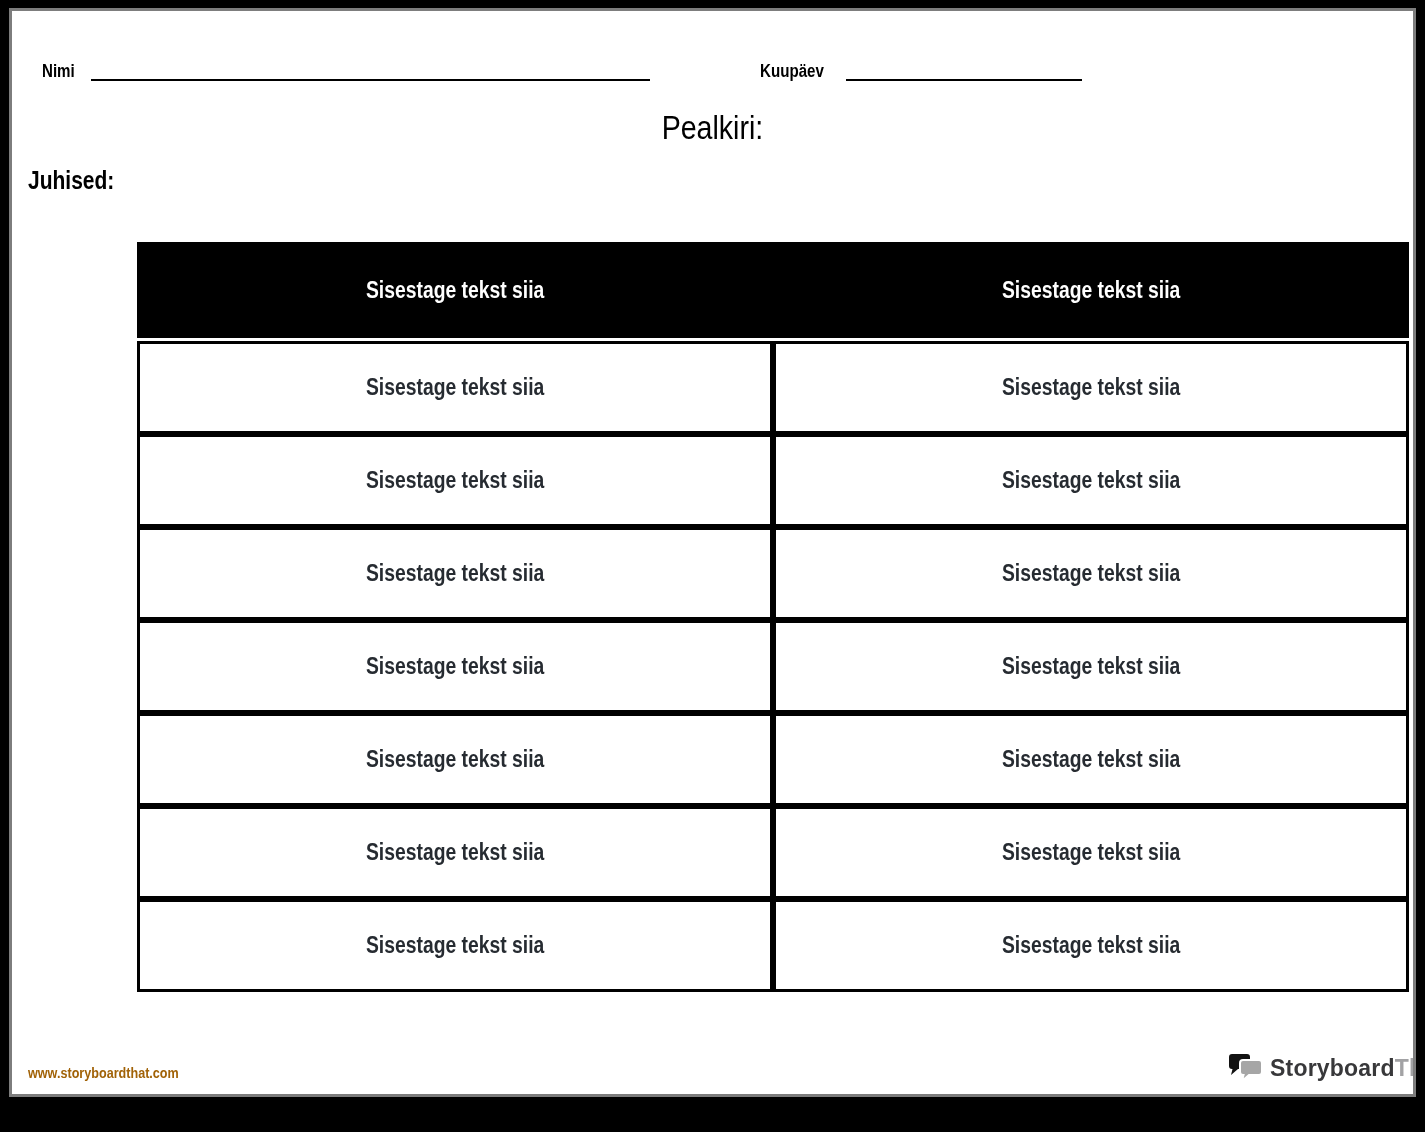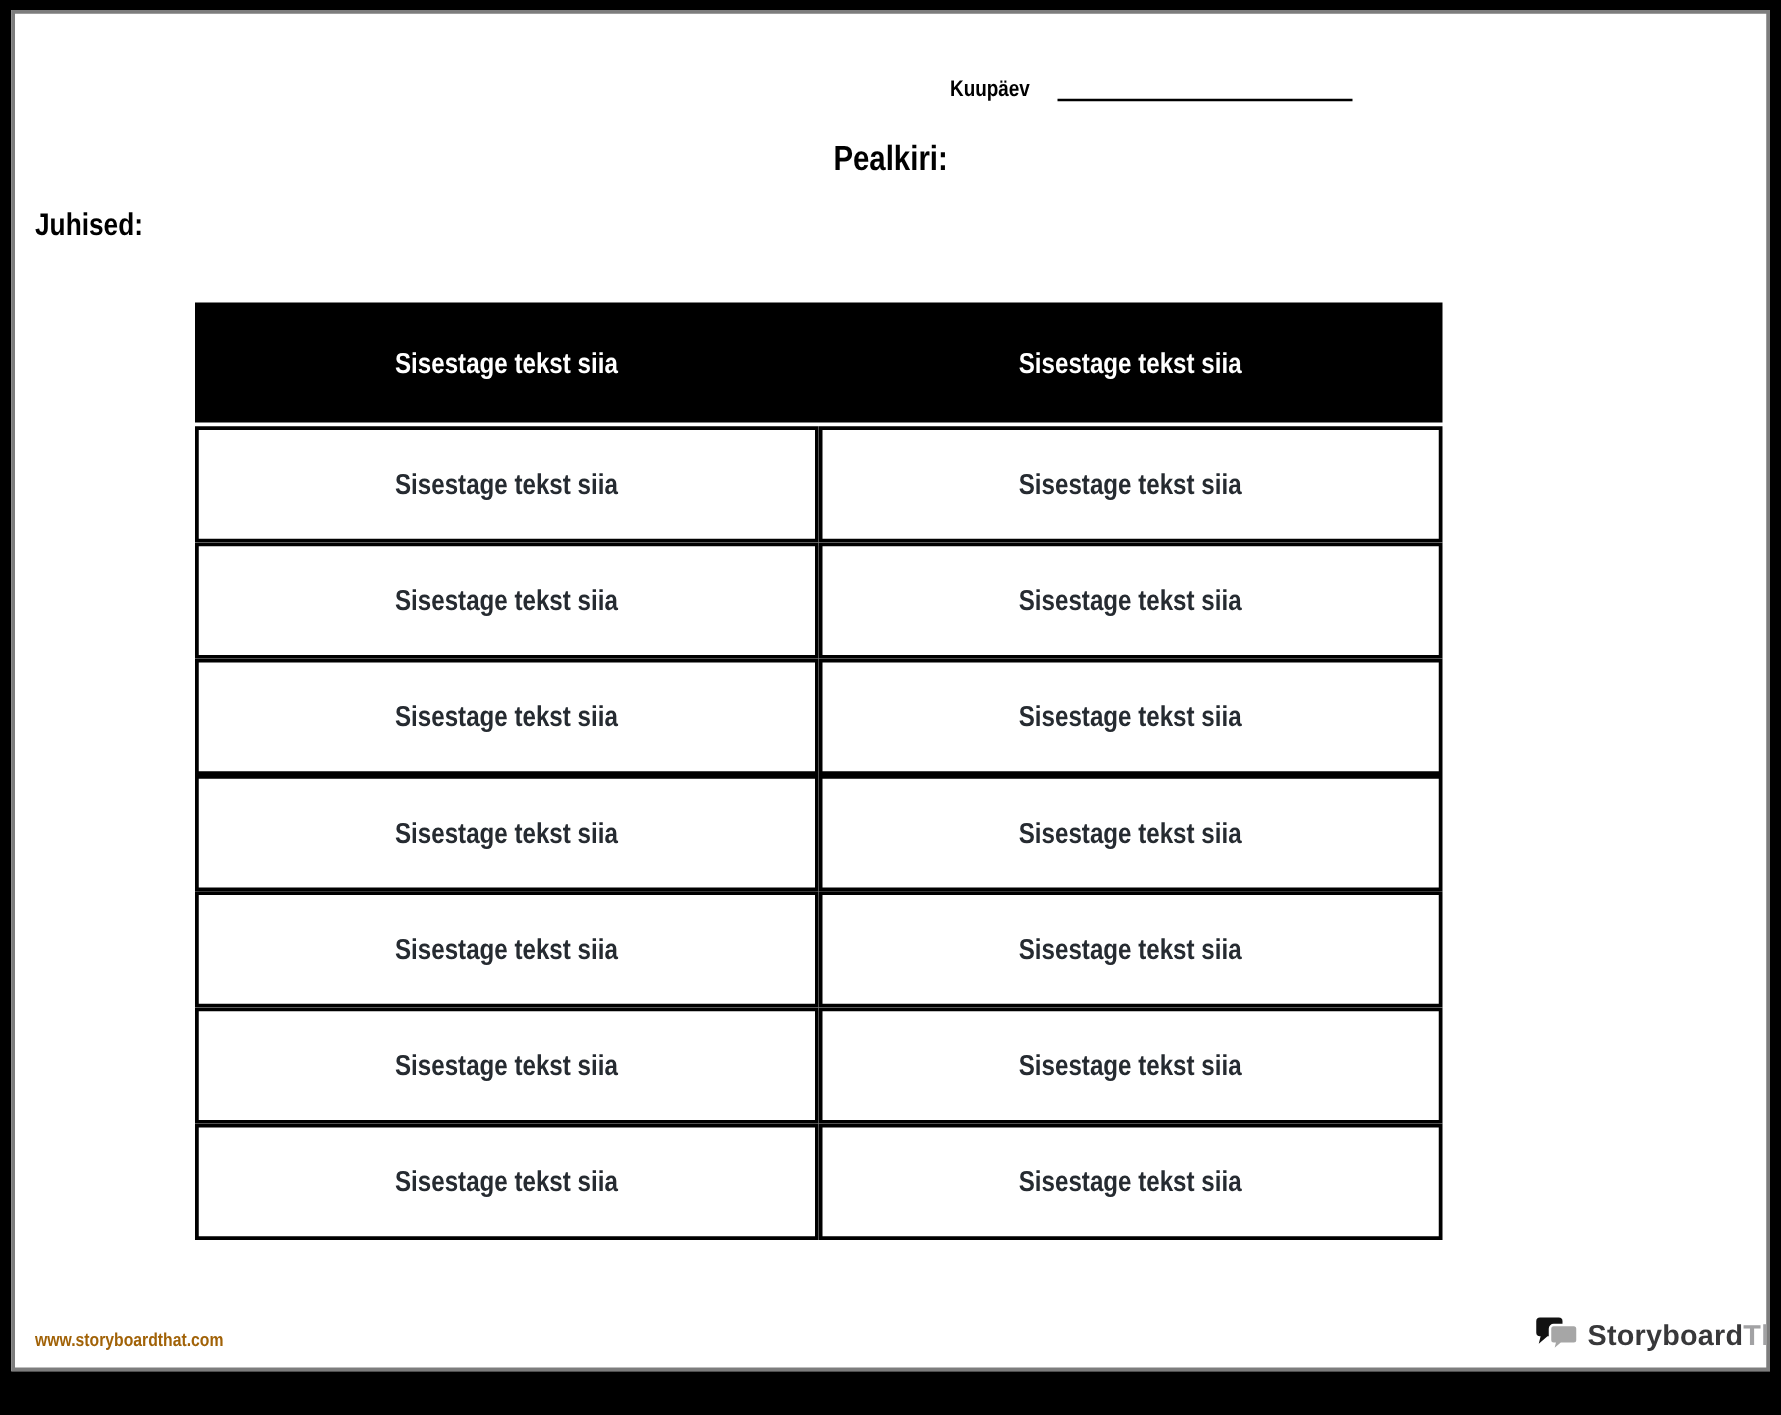--- a/index.html
+++ b/index.html
@@ -51,41 +51,40 @@
     margin-left: 10px;
   }
   .name-row { left: 30px; top: 50px; width: 608px; }
   .date-row { left: 748px; top: 50px; width: 322px; }
 
   .title {
     position: absolute;
     left: 0; top: 96px;
     width: 100%;
     text-align: center;
-    font-size: 28px;
-    font-weight: 700;
+    font-size: 34px;
+    font-weight: 400;
     color: #000;
     line-height: 40px;
   }
   .instructions {
     position: absolute;
     left: 16px; top: 154px;
     font-size: 25px;
     font-weight: 700;
     color: #000;
     line-height: 30px;
     text-align: center;
   }
 
   
   .tbl {
     position: absolute;
     left: 125px; top: 231px;
-    width: 998px;
-    margin-left: 19px;
+    width: 1272px;
   }
   .thead {
     display: flex;
     height: 96px;
     background: #000;
   }
   .th-cell {
     flex: 1;
     display: flex;
     align-items: center;
@@ -133,20 +132,24 @@
   .logo-text { font-size: 23px; font-weight: 600; letter-spacing: 0.2px; }
   .logo-dark { color: #38383a; margin-top: 27px; }
   .logo-gray { color: #a2a2a4; }
 </style>
 </head>
 <body>
 
 <div class="frame">
   <div class="page">
 
+    <div class="field-row name-row">
+      <span class="field-label"><span class="cond cond-left">Nimi</span></span>
+      <span class="writeline"></span>
+    </div>
 
     <div class="field-row date-row">
       <span class="field-label"><span class="cond cond-left">Kuupäev</span></span>
       <span class="writeline"></span>
     </div>
 
     <div class="title"><span class="cond">Pealkiri:</span></div>
 
     <div class="instructions"><span class="cond cond-left">Juhised:</span></div>
 

